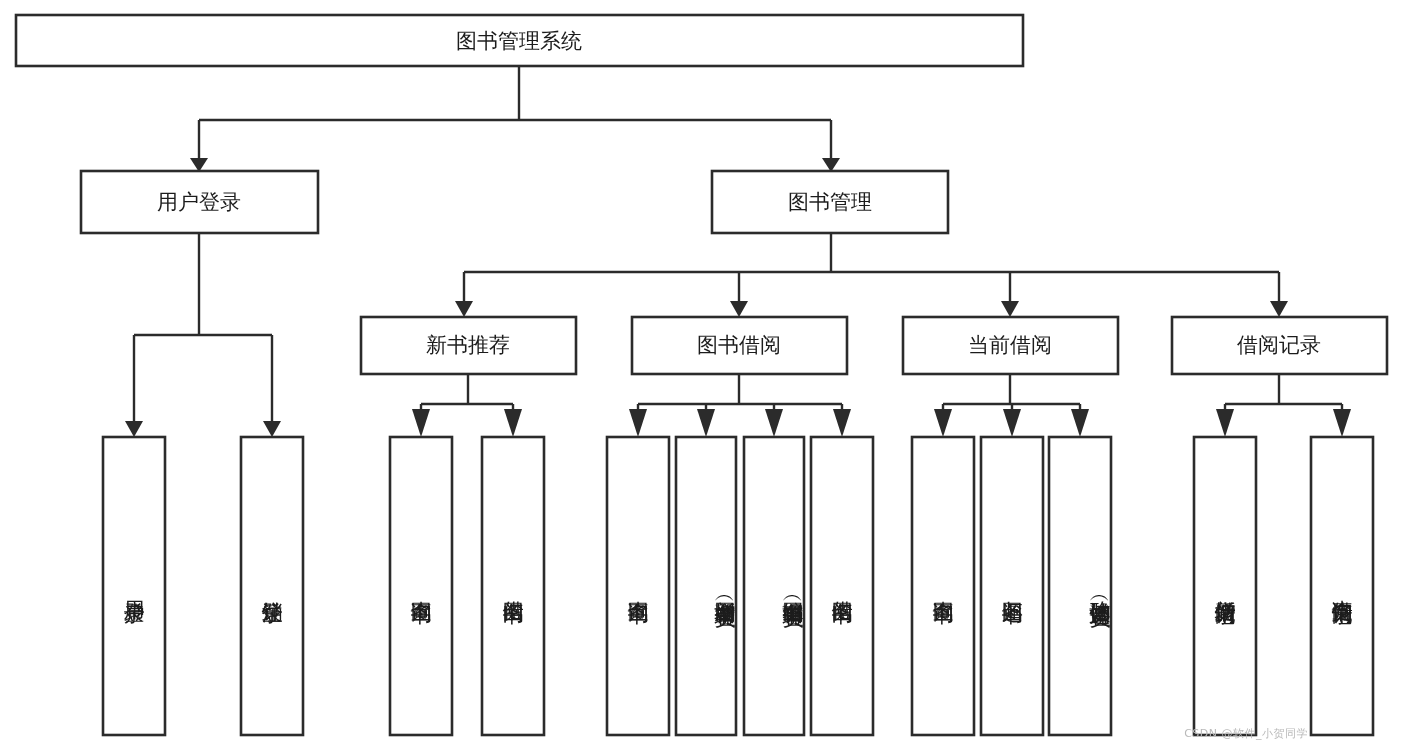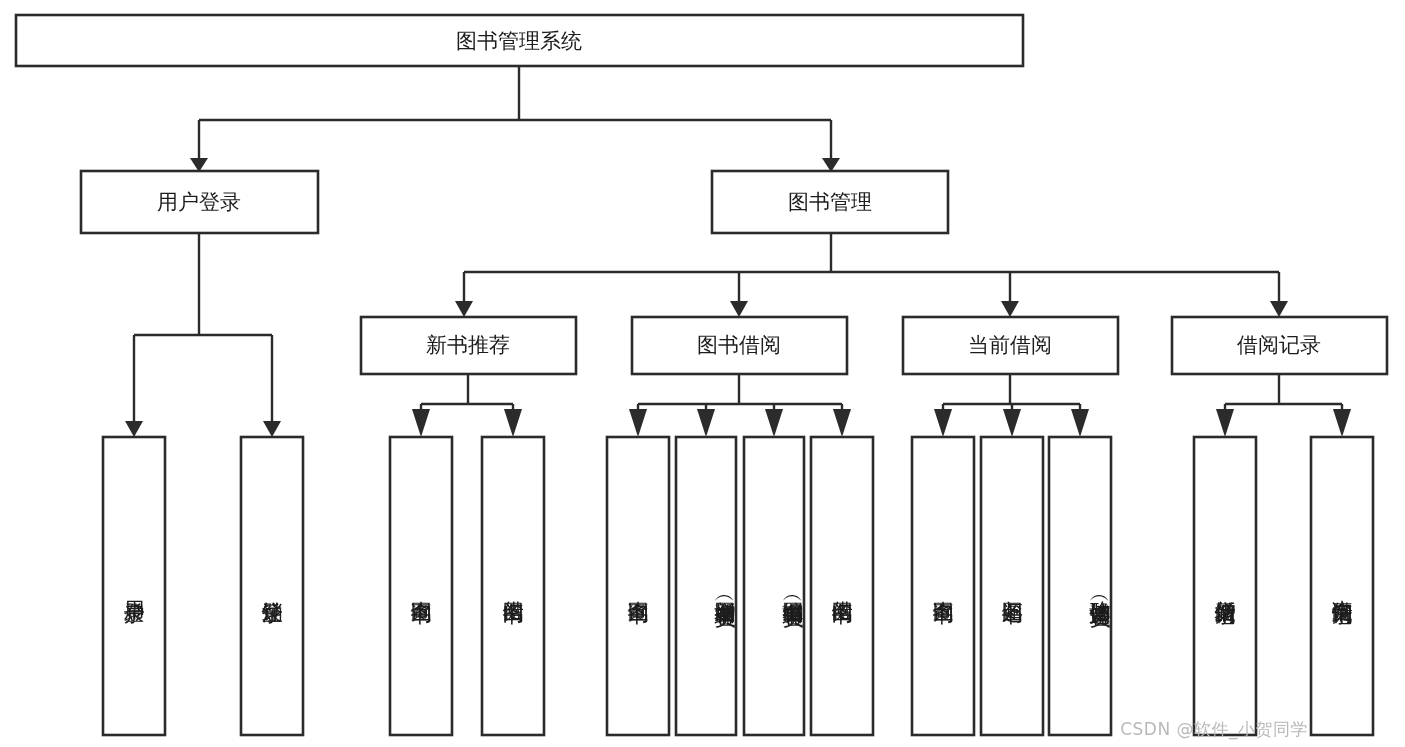--- a/index.html
+++ b/index.html
@@ -45,21 +45,21 @@
     font-size: 21px;
     fill: #1c1c1c;
     text-anchor: middle;
     dominant-baseline: middle;
   }
   .watermark {
     position: absolute;
     right: 10px;
     bottom: 6px;
     font-family: "DejaVu Sans", "Liberation Sans", sans-serif;
-    font-size: 17px;
+    font-size: 11px;
     color: #b9b9b9;
     letter-spacing: 0.5px;
     white-space: nowrap;
   }
   
   .vlabel {
     position: absolute;
     writing-mode: vertical-rl;
     text-orientation: upright;
     font-family: "DejaVu Sans", "Liberation Sans", sans-serif;

